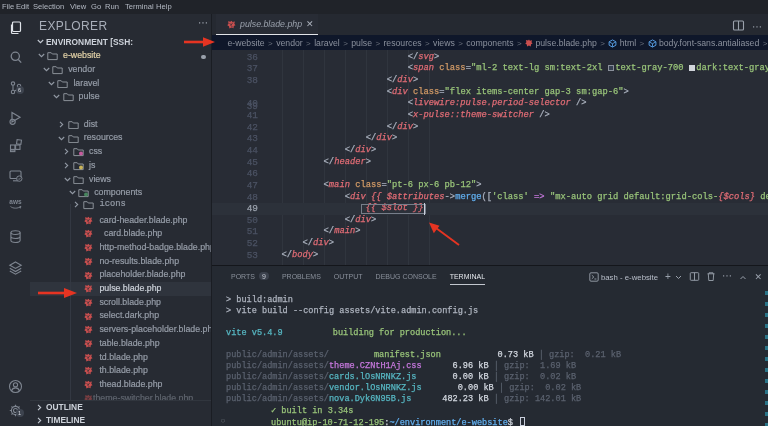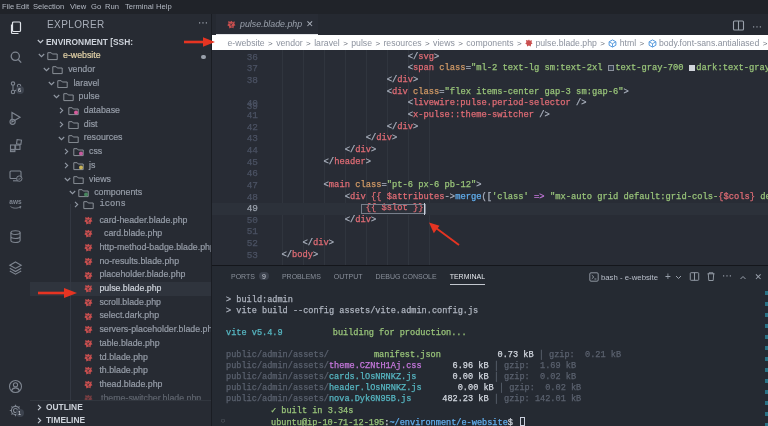--- a/index.html
+++ b/index.html
@@ -8,43 +8,43 @@
           font-family:"Liberation Sans", sans-serif; }
   .abs { position:absolute; }
   #menubar { left:0; top:0; width:768px; height:14px; background:#202329;
              color:#b4bac4; font-size:7.6px; line-height:14px; }
   #menubar span { position:absolute; top:0; }
   #actbar { left:0; top:14px; width:30px; height:412px; background:#272b33; }
   .aicon { position:absolute; left:0; width:30px; text-align:center; }
   .aicon svg { display:block; margin:0 auto; }
   #sidebar { left:30px; top:14px; width:182px; height:412px; background:#272b33;
              border-right:1px solid #1a1d23; overflow:hidden; }
-  #expl-title { position:absolute; left:9px; top:5px; font-size:10px; color:#a8aeb9; letter-spacing:.4px;margin-left:8px; }
+  #expl-title { position:absolute; left:9px; top:5px; font-size:12px; color:#a8aeb9; letter-spacing:.4px; }
   #expl-dots  { position:absolute; left:168px; top:3px; font-size:10px; color:#a8aeb9; letter-spacing:1px;}
   .sechead { position:absolute; left:0; width:182px; font-size:8.4px; font-weight:bold; color:#cdd2da; }
   .trow { -webkit-text-stroke:0.2px; position:absolute; left:0; width:182px; height:13.7px; font-size:8.8px; color:#969da8;
           white-space:nowrap; }
   .trow .lbl { position:absolute; top:1px; }
   #tabbar { left:212px; top:14px; width:556px; height:21px; background:#252931; }
   #tab1 { position:absolute; left:4px; top:0; width:102px; height:21px; background:#282c35;
           border-bottom:1.4px solid #e2e4e8; color:#9aa1ac; font-size:8.8px; font-style:italic; }
   #tabactions { position:absolute; right:5px; top:4px; color:#9aa1ac; }
-  #breadcrumbs { left:212px; top:35px; width:556px; height:15px; background:#ffffff;
+  #breadcrumbs { left:212px; top:35px; width:556px; height:15px; background:#0f172a;
                  font-size:8.7px; color:#8b919d; white-space:nowrap; overflow:hidden; }
   #bc-inner { position:absolute; left:15.5px; top:3px; }
   .bcsep { color:#6a707b; padding:0 3.4px; font-size:8px;}
   #editor { left:212px; top:50px; width:556px; height:215px; background:#282c35; overflow:hidden; }
   .iguide { position:absolute; top:0; width:1px; height:215px; background:#30353e; }
   #curline { position:absolute; left:0; top:153.1px; width:556px; height:11.64px; background:#2c313a; }
   .cl { -webkit-text-stroke:0.25px; position:absolute; left:0; width:556px; height:11.64px; font-family:"Liberation Mono",monospace;
         font-size:8.77px; line-height:11.64px; white-space:pre; }
   .gut { -webkit-text-stroke:0.25px; position:absolute; left:0; width:46px; text-align:right; color:#4b5263;
          font-family:"Liberation Mono",monospace; font-size:9.4px; line-height:11.64px; }
   .code { position:absolute; left:69.5px; color:#abb2bf; }
-  .tag { color:#e06c75; } .attr { color:#d19a66; } .str { color:#98c379; }
+  .tag { color:#e06c75;font-style:italic; } .attr { color:#d19a66; } .str { color:#98c379; }
   .pun { color:#abb2bf; } .fn { color:#61afef; } .kw { color:#c678dd; }
   .sw { display:inline-block; width:6px; height:6px; margin-right:1.5px; vertical-align:-0.5px; }
   #slotbox { position:absolute; left:148.5px; top:153.6px; width:65px; height:10.6px;
              border:1px solid #777e8a; }
   #cursor { position:absolute; left:211.5px; top:153.3px; width:1.6px; height:11.3px; background:#c9cedb; }
   #panel { left:212px; top:265px; width:556px; height:161px; background:#252a32;
            border-top:1px solid #14161b; }
   #ptabs { position:absolute; left:19px; top:6px; font-size:7px; color:#8a909b; letter-spacing:0px; white-space:nowrap; }
   .ptab { margin-right:13px; }
   #pt-term { color:#e4e7ec; border-bottom:1px solid #c3c7cf; padding-bottom:4.5px; }
@@ -189,30 +189,20 @@
       </div>
 <div class="trow" style="top:76.2px;">
         <svg class="abs" style="left:23.1px;top:4.3px" width="7" height="5" viewBox="0 0 7 5">
           <path d="M0.8 1 l2.7 2.7 2.7 -2.7" fill="none" stroke="#9299a4" stroke-width="1.1"></path>
         </svg>
         <svg class="abs" style="left:32.6px;top:2.3px" width="11" height="9.5" viewBox="0 0 11 9.5">
           <path d="M0.8 1.7 h3.4 l1.1 1.3 h4.9 v5.6 h-9.4 z" fill="none" stroke="#8a9098" stroke-width="1"></path>
         </svg>
         <span class="lbl" style="left:48.6px;color:#969da8">pulse</span>
       </div>
-<div class="trow" style="top:90.0px;">
-        <svg class="abs" style="left:28.8px;top:3.3px" width="5" height="7" viewBox="0 0 5 7">
-          <path d="M1 0.8 l2.7 2.7 -2.7 2.7" fill="none" stroke="#9299a4" stroke-width="1.1"></path>
-        </svg>
-        <svg class="abs" style="left:37.8px;top:2.3px" width="11" height="9.5" viewBox="0 0 11 9.5">
-          <path d="M0.8 1.7 h3.4 l1.1 1.3 h4.9 v5.6 h-9.4 z" fill="none" stroke="#8a9098" stroke-width="1"></path>
-          <circle cx="8" cy="6.6" r="2" fill="#d65b9c"></circle>
-        </svg>
-        <span class="lbl" style="left:53.8px;color:#969da8">database</span>
-      </div>
 <div class="trow" style="top:103.7px;">
         <svg class="abs" style="left:28.8px;top:3.3px" width="5" height="7" viewBox="0 0 5 7">
           <path d="M1 0.8 l2.7 2.7 -2.7 2.7" fill="none" stroke="#9299a4" stroke-width="1.1"></path>
         </svg>
         <svg class="abs" style="left:37.8px;top:2.3px" width="11" height="9.5" viewBox="0 0 11 9.5">
           <path d="M0.8 1.7 h3.4 l1.1 1.3 h4.9 v5.6 h-9.4 z" fill="none" stroke="#8a9098" stroke-width="1"></path>
         </svg>
         <span class="lbl" style="left:53.8px;color:#969da8">dist</span>
       </div>
 <div class="trow" style="top:117.3px;">
@@ -361,21 +351,21 @@
           <path d="M1 1.2 l2.4 0.5 1.1 -1 1 1.2 2.4 -0.4 -0.6 2.2 1.2 1.5 -1.7 0.8 -0.3 2.3 -2.1 -0.9 -2 1.1 -0.4 -2.3 -1.7 -1 1.3 -1.6 z" fill="#c94f4f"></path>
           <path d="M2.6 3.2 l1.7 1.7 M5.9 2.6 l-2.2 2.8 1.9 1.5" stroke="#272b33" stroke-width="0.7" fill="none"></path>
         </svg>
         <span class="lbl" style="left:69.4px;color:#969da8">thead.blade.php</span>
       </div>
 <div class="trow" style="top:377.6px;opacity:.5;">
         <svg class="abs" style="left:54.4px;top:2.3px" width="9" height="9" viewBox="0 0 9 9">
           <path d="M1 1.2 l2.4 0.5 1.1 -1 1 1.2 2.4 -0.4 -0.6 2.2 1.2 1.5 -1.7 0.8 -0.3 2.3 -2.1 -0.9 -2 1.1 -0.4 -2.3 -1.7 -1 1.3 -1.6 z" fill="#c94f4f"></path>
           <path d="M2.6 3.2 l1.7 1.7 M5.9 2.6 l-2.2 2.8 1.9 1.5" stroke="#272b33" stroke-width="0.7" fill="none"></path>
         </svg>
-        <span class="lbl" style="left:71px;color:#969da8">theme-switcher.blade.php</span>
+        <span class="lbl" style="left:63px;color:#969da8">theme-switcher.blade.php</span>
       </div>
 <div class="abs" style="left:40.3px;top:190px;width:1px;height:196px;background:#333842"></div>
 <div class="abs" style="left:171px;top:40.7px;width:4.5px;height:4.5px;border-radius:50%;background:#99a0ab"></div>
 <div class="abs" style="left:0;top:386px;width:182px;height:26px;background:#272b33;border-top:1px solid #31363e"></div>
 <div class="sechead" style="top:387.5px">
         <svg class="abs" style="left:7.0px;top:2.5px" width="5" height="7" viewBox="0 0 5 7">
           <path d="M1 0.8 l2.7 2.7 -2.7 2.7" fill="none" stroke="#c3c9d2" stroke-width="1.1"></path>
         </svg>
         <span class="abs" style="left:16px;top:0.5px">OUTLINE</span>
       </div>
@@ -445,20 +435,21 @@
 <div class="cl" style="top:118.2px"><span class="code abs"></span></div>
 <div class="gut" style="top:129.8px;color:#4b5263">47</div>
 <div class="cl" style="top:129.8px"><span class="code abs">        <span class="pun">&lt;</span><span class="tag">main</span> <span class="attr">class</span><span class="pun">=</span><span class="str">"pt-6 px-6 pb-12"</span><span class="pun">&gt;</span></span></div>
 <div class="gut" style="top:141.5px;color:#4b5263">48</div>
 <div class="cl" style="top:141.5px"><span class="code abs">            <span class="pun">&lt;</span><span class="tag">div</span> <span class="tag">{{</span> <span class="tag">$attributes</span><span class="pun">-&gt;</span><span class="fn">merge</span><span class="pun">([</span><span class="str">'class'</span> <span class="kw">=&gt;</span> <span class="str">"mx-auto grid default:grid-cols-</span><span class="tag">{$cols}</span><span class="str"> default:gap-6"</span> </span></div>
 <div class="gut" style="top:153.1px;color:#9aa1ac">49</div>
 <div class="cl" style="top:153.1px"><span class="code abs">                <span class="tag">{{</span> <span class="tag">$slot</span> <span class="tag">}}</span></span></div>
 <div class="gut" style="top:164.7px;color:#4b5263">50</div>
 <div class="cl" style="top:164.7px"><span class="code abs">            <span class="pun">&lt;/</span><span class="tag">div</span><span class="pun">&gt;</span></span></div>
 <div class="gut" style="top:176.4px;color:#4b5263">51</div>
+<div class="cl" style="top:176.4px"><span class="code abs">        <span class="pun">&lt;/</span><span class="tag">main</span><span class="pun">&gt;</span></span></div>
 <div class="gut" style="top:188.0px;color:#4b5263">52</div>
 <div class="cl" style="top:188.0px"><span class="code abs">    <span class="pun">&lt;/</span><span class="tag">div</span><span class="pun">&gt;</span></span></div>
 <div class="gut" style="top:199.7px;color:#4b5263">53</div>
 <div class="cl" style="top:199.7px"><span class="code abs"><span class="pun">&lt;/</span><span class="tag">body</span><span class="pun">&gt;</span></span></div>
 <div id="slotbox"></div>
       <div id="cursor"></div>
     </div>
   <div class="abs" id="panel">
       <div id="ptabs"><span class="ptab">PORTS<span id="pbadge">9</span></span><span class="ptab">PROBLEMS</span><span class="ptab">OUTPUT</span><span class="ptab">DEBUG CONSOLE</span><span class="ptab" id="pt-term">TERMINAL</span></div>
       <div id="pactions"><svg width="10" height="10" viewBox="0 0 10 10" style="vertical-align:-1.5px">
@@ -474,21 +465,21 @@
         </svg><span style="font-size:10px;letter-spacing:0.5px;margin-left:6px;vertical-align:1px">⋯</span><svg width="8" height="5" viewBox="0 0 7 5" style="margin-left:7px">
           <path d="M1 4 l2.5 -2.5 2.5 2.5" stroke="#9aa1ac" fill="none" stroke-width="1"></path>
         </svg><span style="font-size:9px;margin-left:7px;vertical-align:0.5px">✕</span></div>
       <div class="term" style="top:29.00px">&gt; build:admin</div>
 <div class="term" style="top:40.05px">&gt; vite build --config assets/vite.admin.config.js</div>
 <div class="term" style="top:51.10px"></div>
 <div class="term" style="top:62.15px"><span class="tc">vite v5.4.9 </span><span class="tg">building for production...</span></div>
 <div class="term" style="top:84.25px"><span class="td2">public/admin/assets/</span><span class="tg">manifest.json</span>           <span class="tw">0.73 kB</span><span class="td2"> │ gzip:  0.21 kB</span></div>
 <div class="term" style="top:95.30px"><span class="td2">public/admin/assets/</span><span class="tm">theme.CZNtH1Aj.css</span>      <span class="tw">6.96 kB</span><span class="td2"> │ gzip:  1.69 kB</span></div>
 <div class="term" style="top:106.35px"><span class="td2">public/admin/assets/</span><span class="tc">cards.lOsNRNKZ.js</span>       <span class="tw">0.00 kB</span><span class="td2"> │ gzip:  0.02 kB</span></div>
-<div class="term" style="top:117.40px"><span class="td2">public/admin/assets/</span><span class="tc">header.lOsNRNKZ.js</span>       <span class="tw">0.00 kB</span><span class="td2"> │ gzip:  0.02 kB</span></div>
+<div class="term" style="top:117.40px"><span class="td2">public/admin/assets/</span><span class="tc">vendor.lOsNRNKZ.js</span>       <span class="tw">0.00 kB</span><span class="td2"> │ gzip:  0.02 kB</span></div>
 <div class="term" style="top:128.45px"><span class="td2">public/admin/assets/</span><span class="tc">nova.Dyk6N95B.js</span>      <span class="tw">482.23 kB</span><span class="td2"> │ gzip: 142.01 kB</span></div>
 <div class="term" style="top:139.50px"><span class="tg">✓ built in 3.34s</span></div>
 <div class="term" style="top:150.55px"><span class="tg">ubuntu@ip-10-71-12-195</span><span class="tw">:</span><span class="tb">~/environment/e-website</span><span class="tw">$ </span><span class="cursorbox"></span></div>
 <div class="decocircle" style="top:149.6px">○</div>
 <div class="odeco" style="top:25.3px"></div>
 <div class="odeco" style="top:36.2px"></div>
 <div class="odeco" style="top:47.2px"></div>
 <div class="odeco" style="top:58.1px"></div>
 <div class="odeco" style="top:69.0px"></div>
 <div class="odeco" style="top:80.0px"></div>

